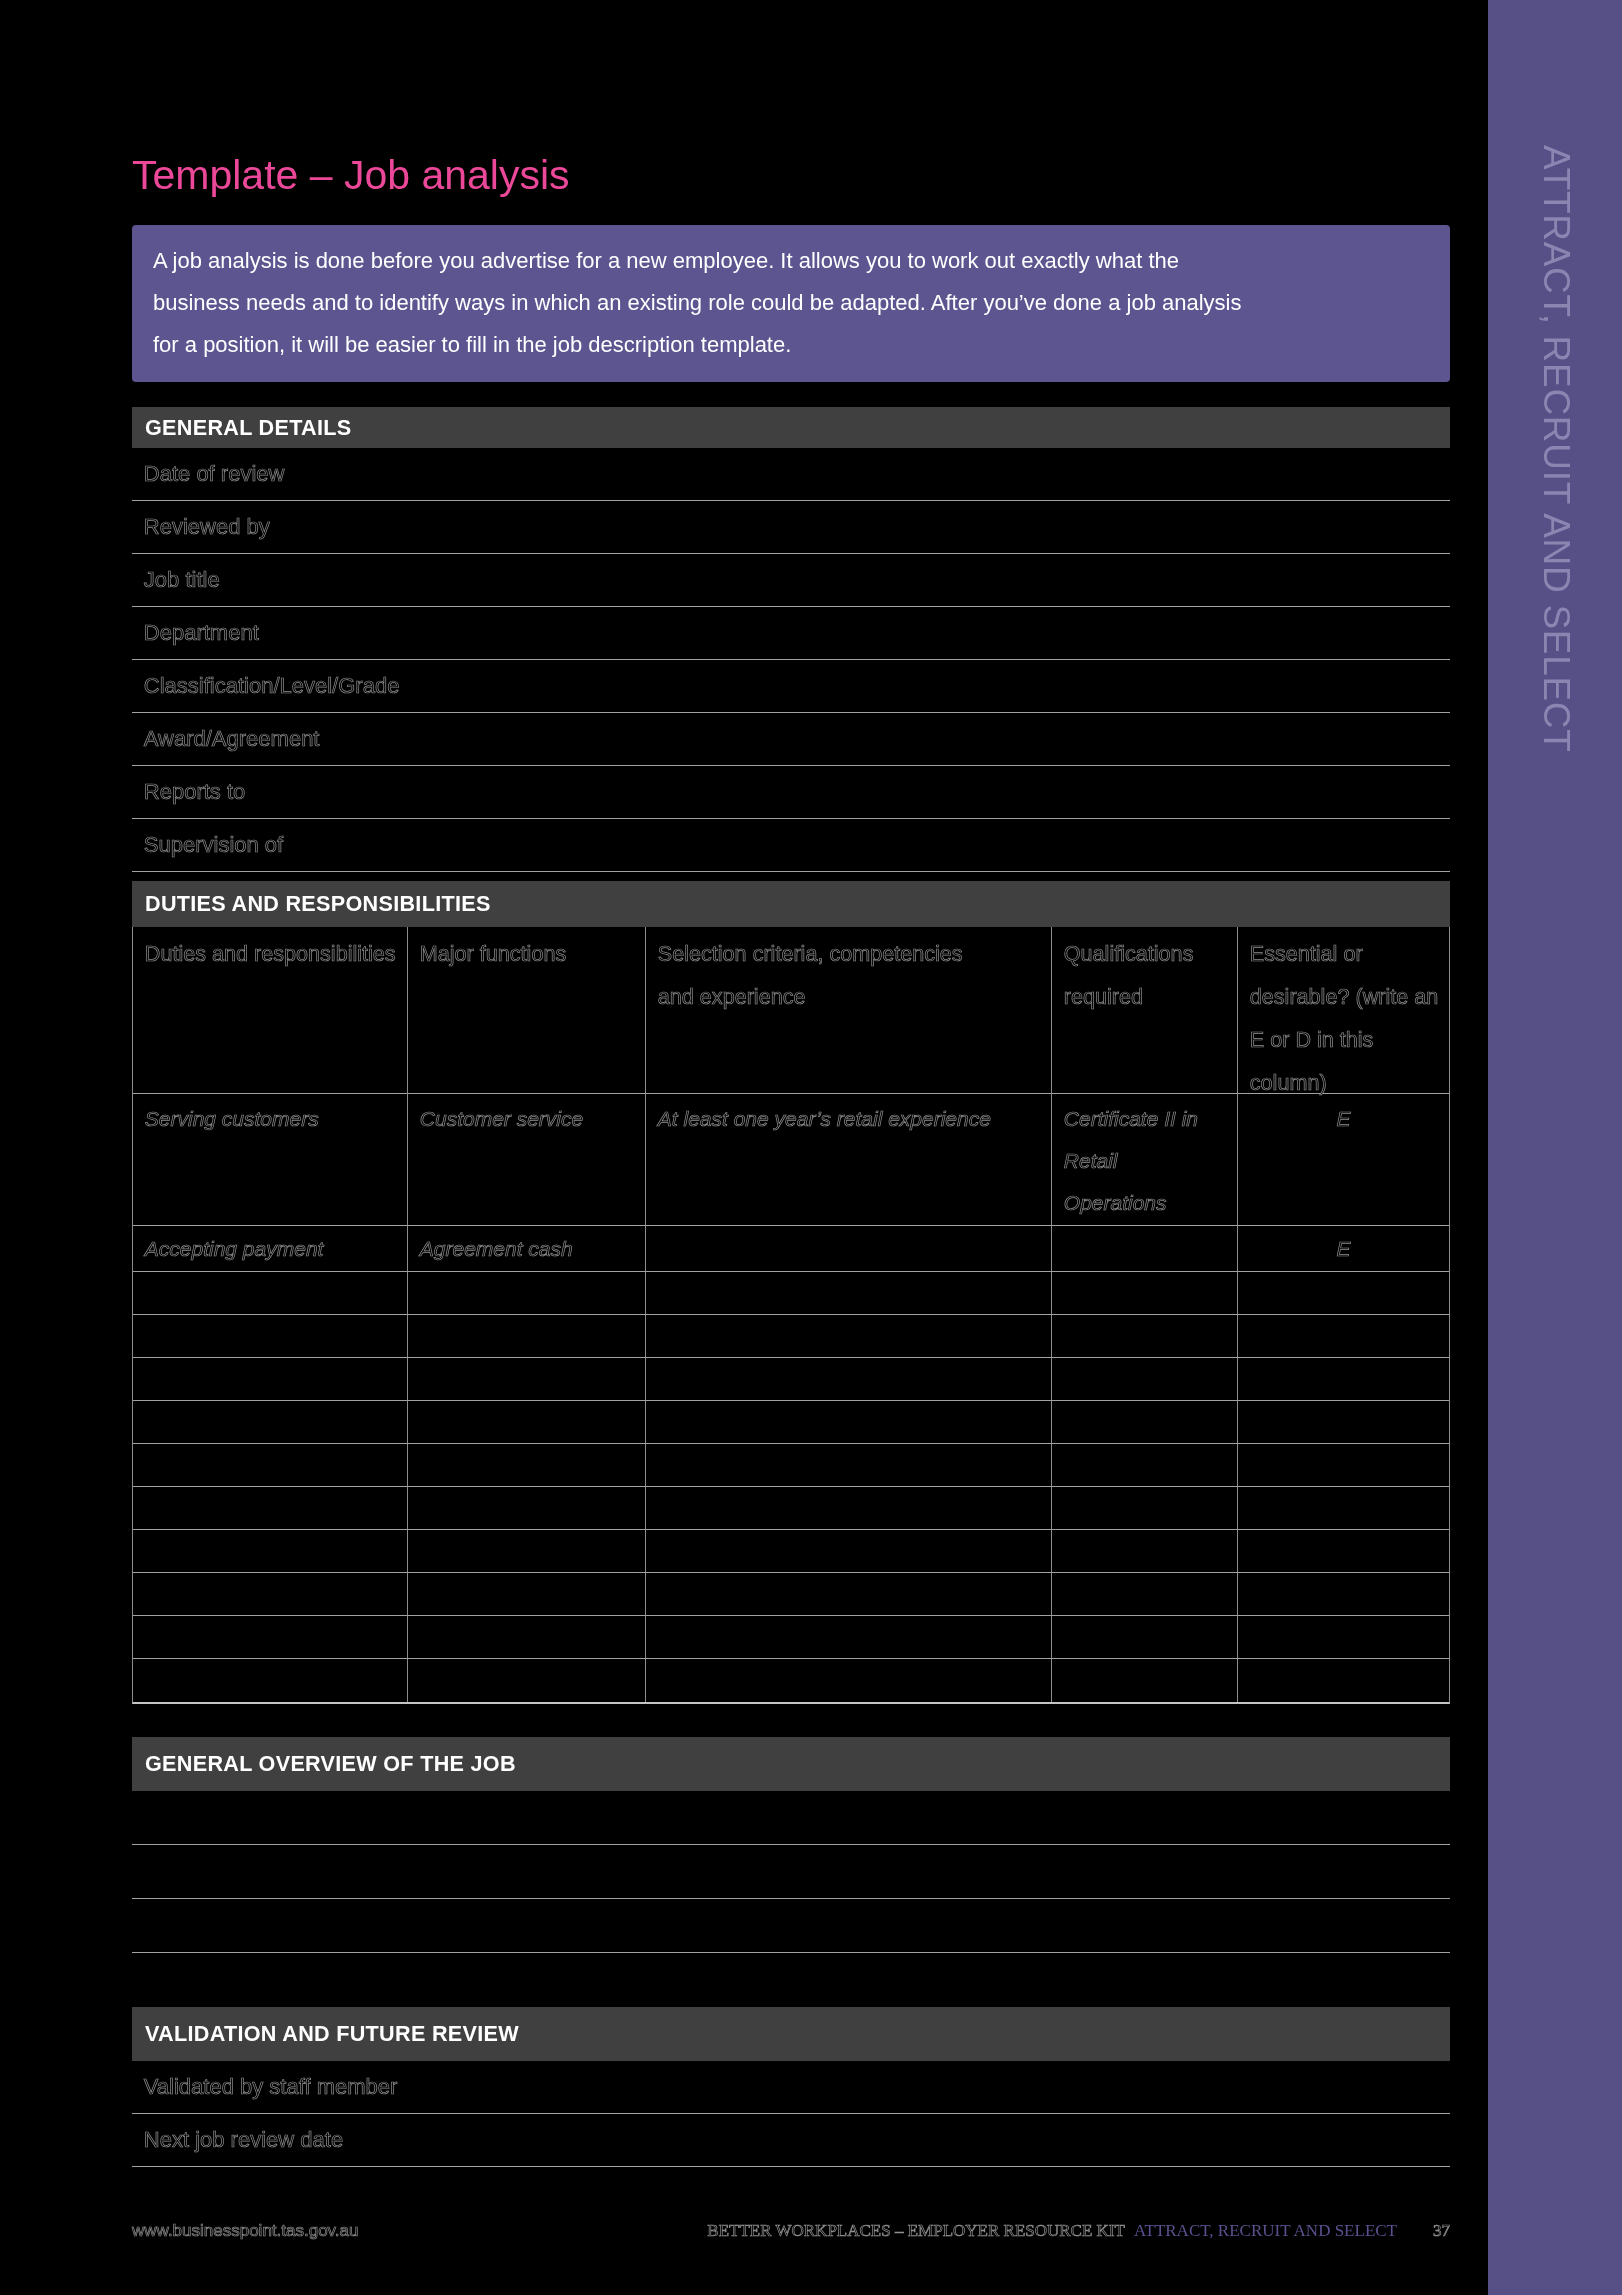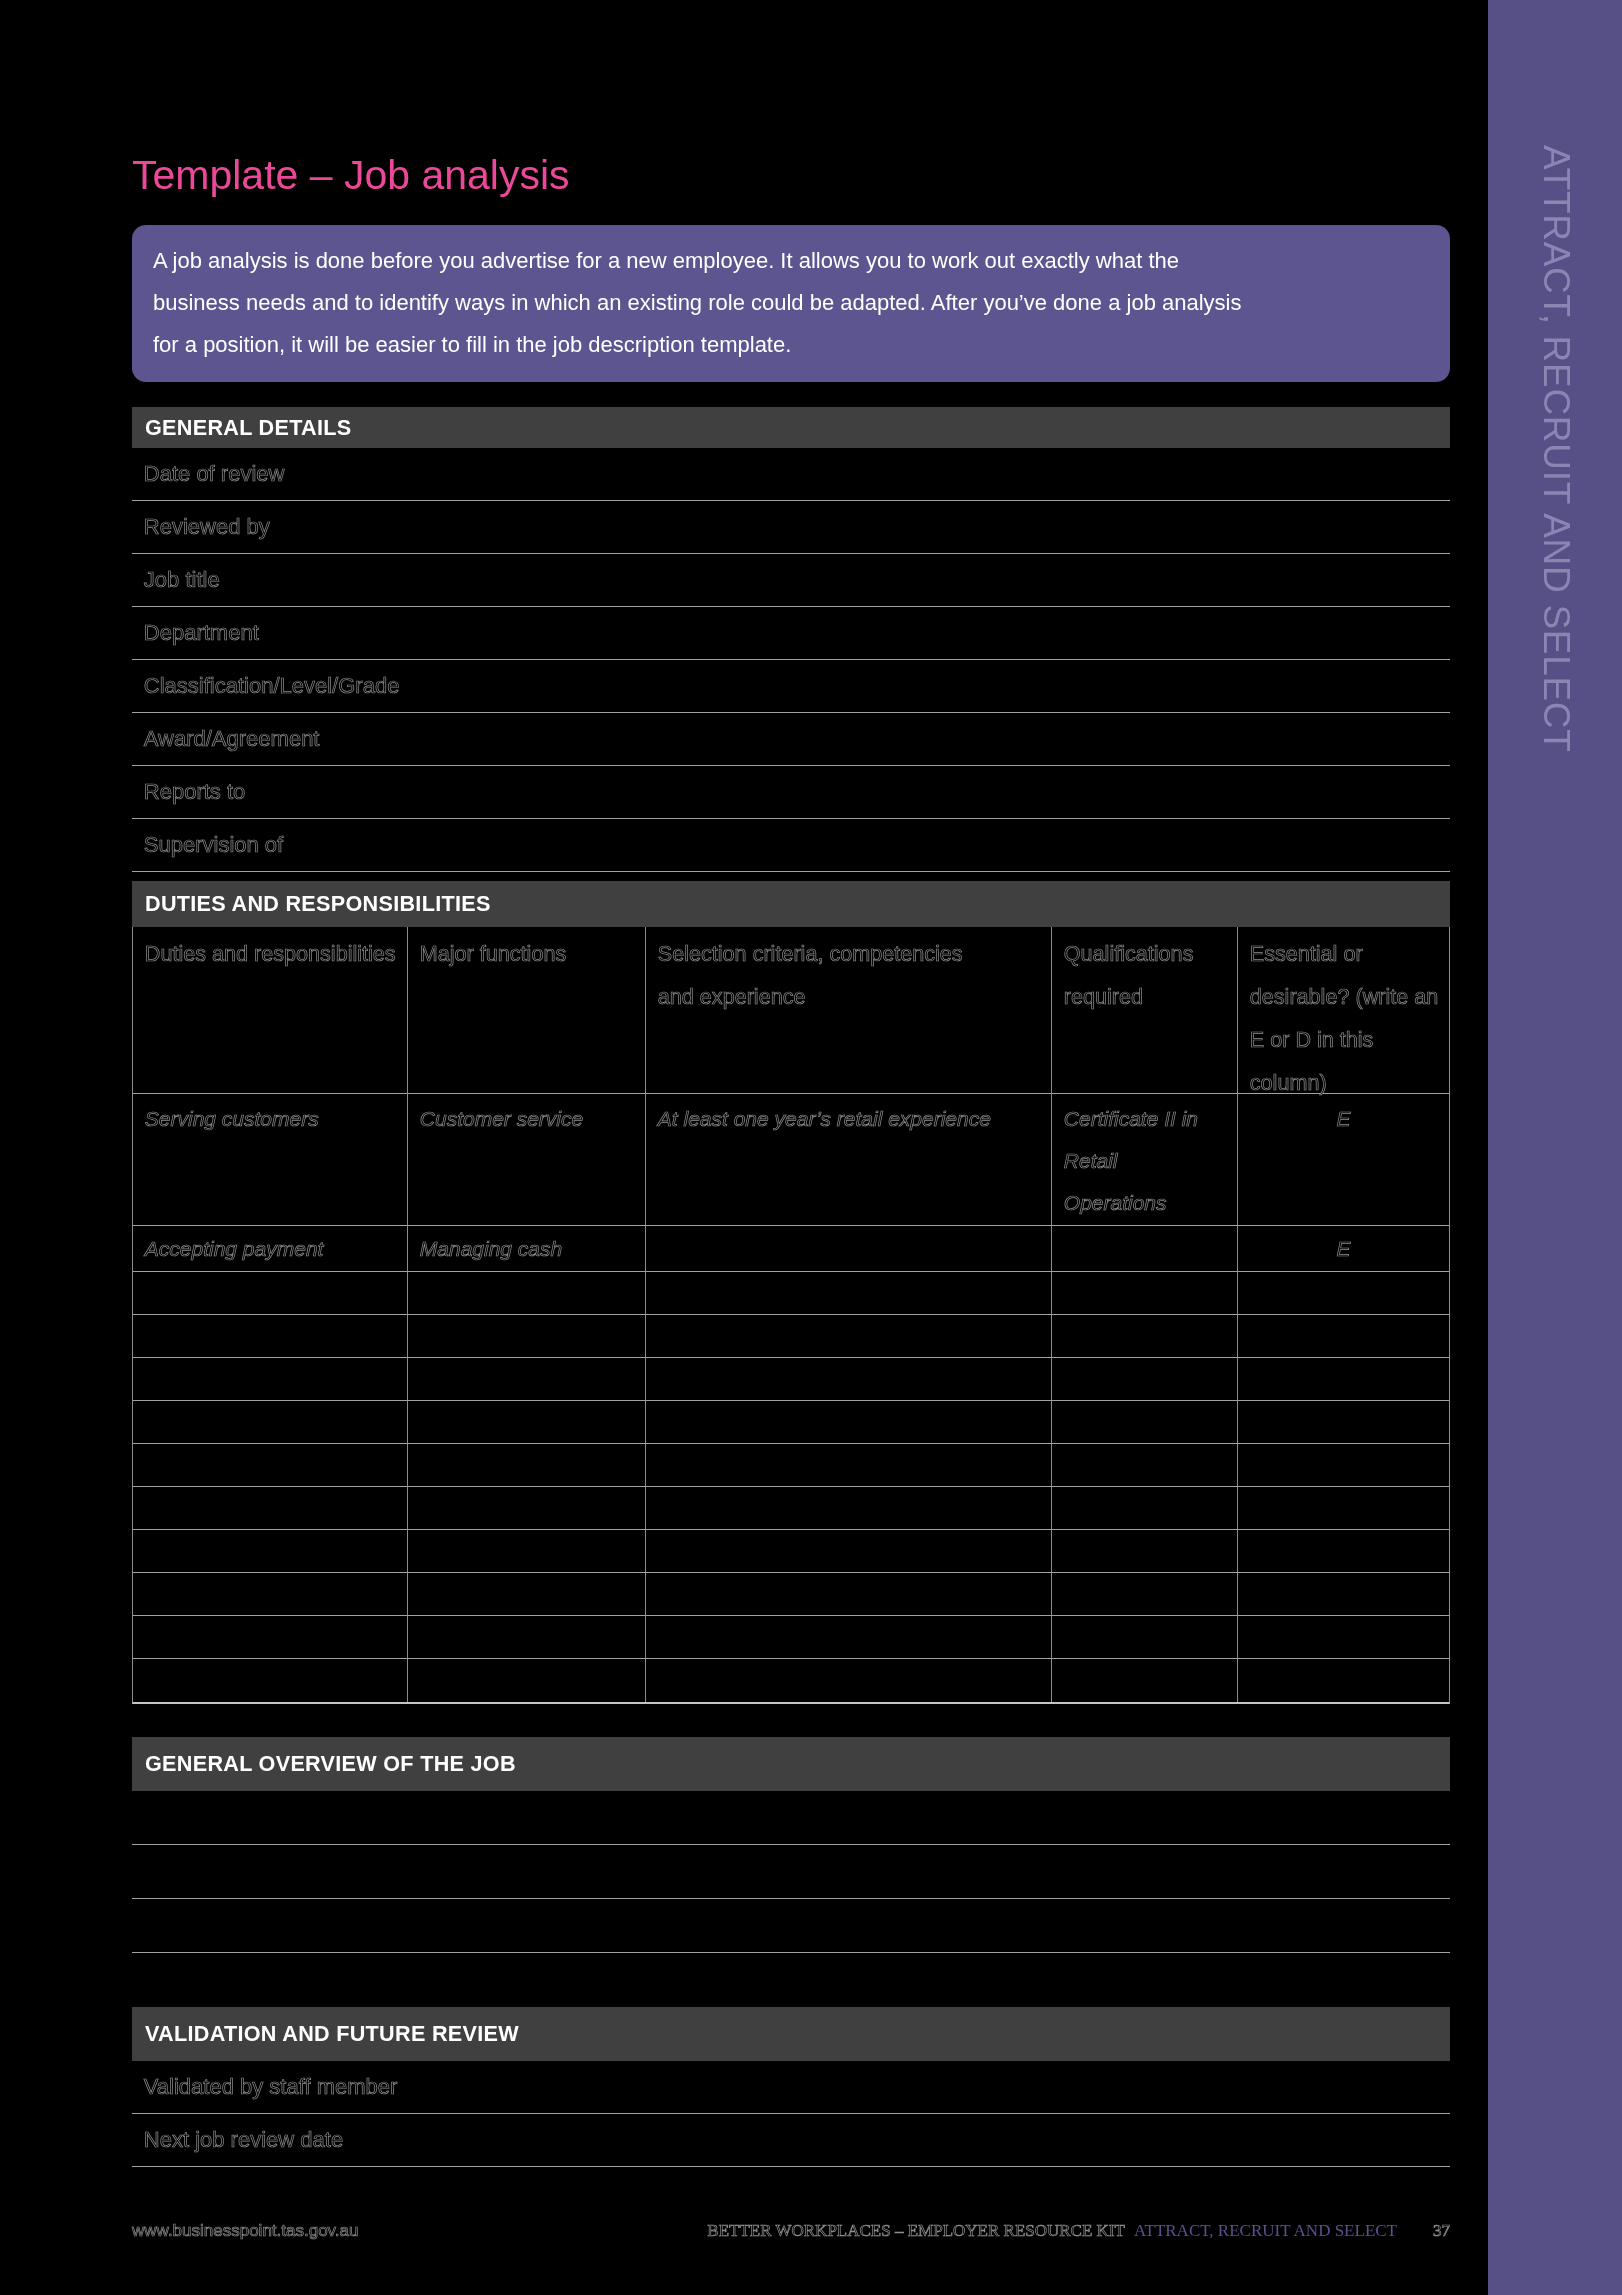--- a/index.html
+++ b/index.html
@@ -24,21 +24,21 @@
   }
   
   .content{position:absolute;left:132px;top:0;width:1318px;}
   h1.page-title{
     margin:154px 0 0 0;
     font-size:41px;line-height:42px;font-weight:500;
     color:#ec4899;letter-spacing:0;
   }
   .intro-box{
     margin-top:29.4px;height:157px;box-sizing:border-box;
-    background:#5c5590;border-radius:14px;
+    background:#5c5590;border-radius:4px;
     padding:14.4px 21px 0 21px;
     color:#fff;font-size:22px;line-height:42px;
   }
   .bar{
     background:#404040;color:#fff;
     display:flex;align-items:center;
     padding-left:13px;box-sizing:border-box;
     font-size:21.6px;font-weight:600;letter-spacing:0.3px;
   }
   .bar-gd{margin-top:25px;height:41px;}
@@ -164,21 +164,21 @@
     <div class="t-row t-ex1">
       <div class="t-cell cell-ex ghost ghost-i">Serving customers</div>
       <div class="t-cell cell-ex ghost ghost-i">Customer service</div>
       <div class="t-cell cell-ex ghost ghost-i">At least one year’s retail experience</div>
       <div class="t-cell cell-ex cell-cert ghost ghost-i">Certificate II in Retail Operations</div>
       <div class="t-cell cell-ex cell-e ghost ghost-i">E</div>
     </div>
 
     <div class="t-row t-ex2">
       <div class="t-cell cell-ex ghost ghost-i">Accepting payment</div>
-      <div class="t-cell cell-ex ghost ghost-i">Managing cash</div>
+      <div class="t-cell cell-ex ghost ghost-i">Agreement cash</div>
       <div class="t-cell cell-ex ghost ghost-i"></div>
       <div class="t-cell cell-ex ghost ghost-i"></div>
       <div class="t-cell cell-ex cell-e ghost ghost-i">E</div>
     </div>
 
     <div class="t-row t-empty">
         <div class="t-cell"></div>
         <div class="t-cell"></div>
         <div class="t-cell"></div>
         <div class="t-cell"></div>

